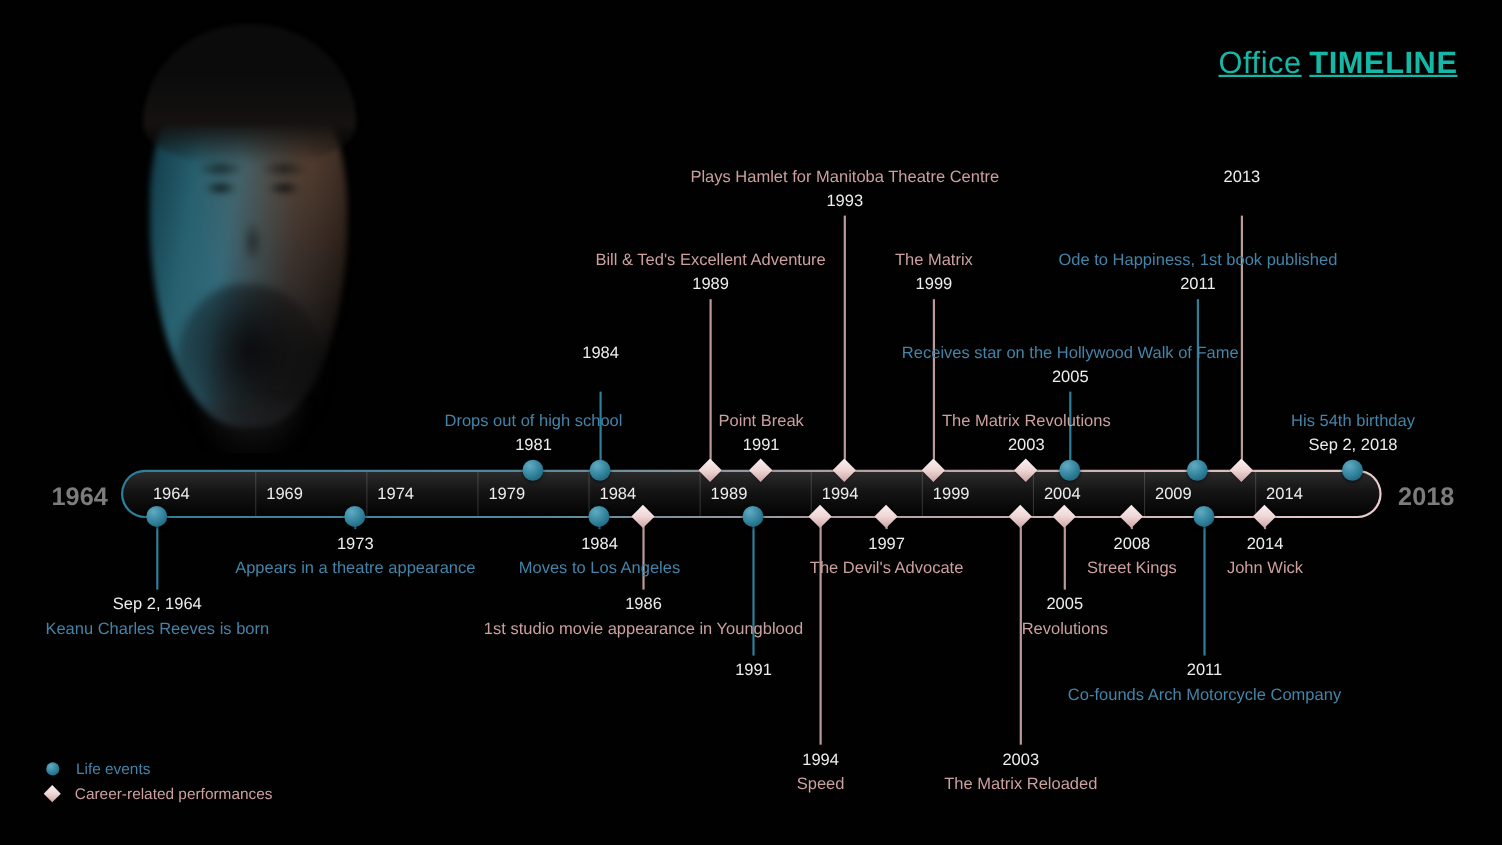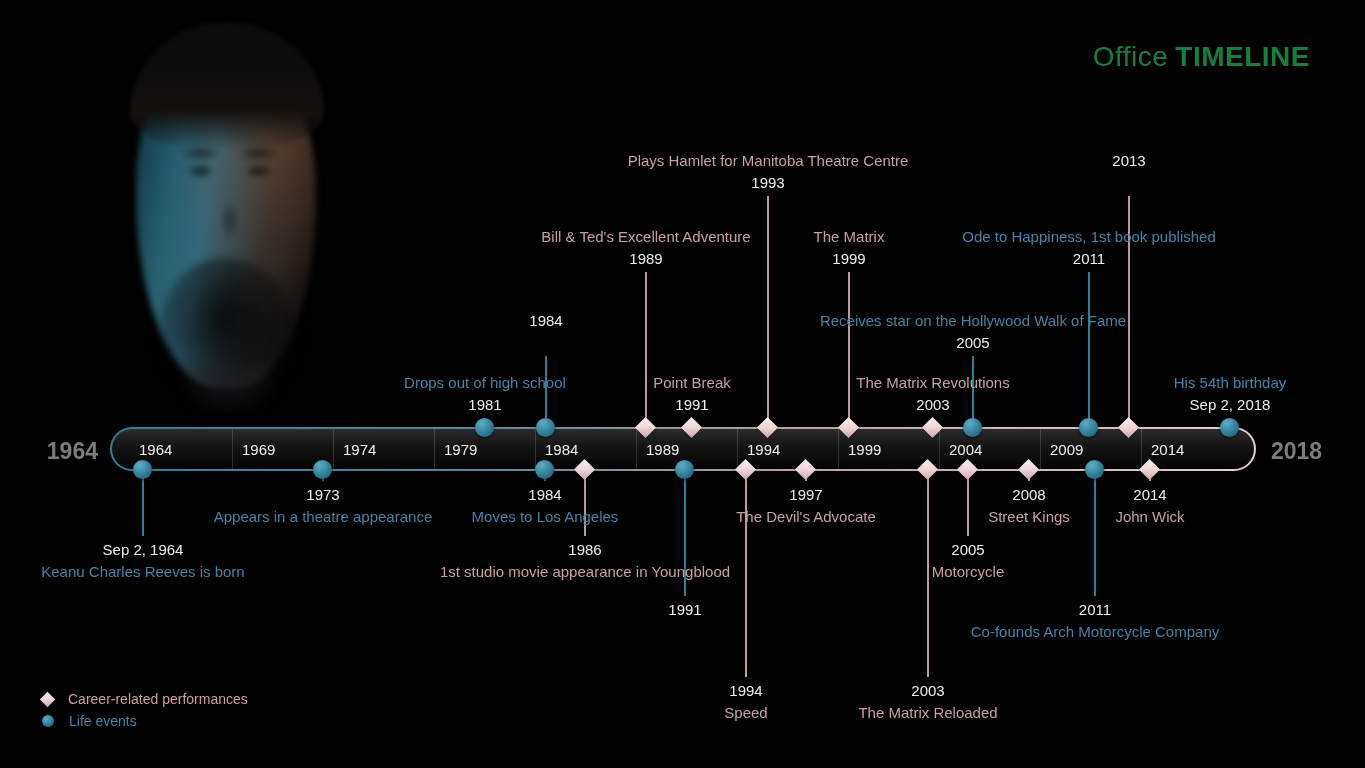--- a/index.html
+++ b/index.html
@@ -3,21 +3,21 @@
 <meta charset="utf-8">
 <style>
   html,body{margin:0;padding:0;background:#000;}
   #stage{
     position:relative;width:1365px;height:768px;overflow:hidden;
     background:#010101;
     font-family:"Liberation Sans","DejaVu Sans",sans-serif;
     -webkit-font-smoothing:antialiased;
   }
   
-  .logo{position:absolute;top:41px;right:55px;font-size:28px;color:#15803d;letter-spacing:.5px;}
+  .logo{position:absolute;top:41px;right:40px;font-size:28px;color:#14b8a6;letter-spacing:.5px;text-decoration:underline;}
   .logo .office{font-weight:400;}
   .logo .tl{font-weight:700;margin-left:7px;}
   
   .portrait{position:absolute;left:96px;top:10px;width:260px;height:402px;overflow:hidden;}
   .portrait .head{position:absolute;left:40px;top:28px;width:180px;height:350px;
     border-radius:48% 52% 44% 46% / 42% 44% 54% 55%;
     background:
       radial-gradient(ellipse at 78% 30%, rgba(120,78,52,.55), transparent 52%),
       linear-gradient(100deg,#0e3440 4%,#27606f 26%,#336a7c 42%,#34525d 52%,#26282a 68%,#0b0908 92%);
     filter:blur(3px);}
@@ -247,21 +247,21 @@
       <div class="connector career" style="left: 927px; top: 471px; height: 206px;"></div>
       <div class="marker career" style="left: 920px; top: 462px;"></div>
       <div class="evt" style="left: 708px; top: 680px;">
         <div class="evt-date">2003</div>
         <div class="evt-title career">The Matrix Reloaded</div>
       </div>
       <div class="connector career" style="left: 967px; top: 471px; height: 65px;"></div>
       <div class="marker career" style="left: 960px; top: 462px;"></div>
       <div class="evt" style="left: 748px; top: 539px;">
         <div class="evt-date">2005</div>
-        <div class="evt-title career">Motorcycle</div>
+        <div class="evt-title career">Revolutions</div>
       </div>
       <div class="connector career" style="left: 1028px; top: 471px; height: 10px;"></div>
       <div class="marker career" style="left: 1021px; top: 462px;"></div>
       <div class="evt" style="left: 809px; top: 484px;">
         <div class="evt-date">2008</div>
         <div class="evt-title career">Street Kings</div>
       </div>
       <div class="connector life" style="left: 1094px; top: 471px; height: 125px;"></div>
       <div class="marker life" style="left: 1085px; top: 460px;"></div>
       <div class="evt" style="left: 875px; top: 599px;">
@@ -271,21 +271,21 @@
       <div class="connector career" style="left: 1149px; top: 471px; height: 10px;"></div>
       <div class="marker career" style="left: 1142px; top: 462px;"></div>
       <div class="evt" style="left: 930px; top: 484px;">
         <div class="evt-date">2014</div>
         <div class="evt-title career">John Wick</div>
       </div>
     </div>
 
   <div class="legend">
       <div class="legend-row">
+        <span class="legend-marker life"></span>
+        <span class="legend-label life">Life events</span>
+      </div>
+      <div class="legend-row">
         <span class="legend-marker career"></span>
         <span class="legend-label career">Career-related performances</span>
       </div>
-      <div class="legend-row">
-        <span class="legend-marker life"></span>
-        <span class="legend-label life">Life events</span>
-      </div>
     </div>
 </div>
 
 </body></html>

